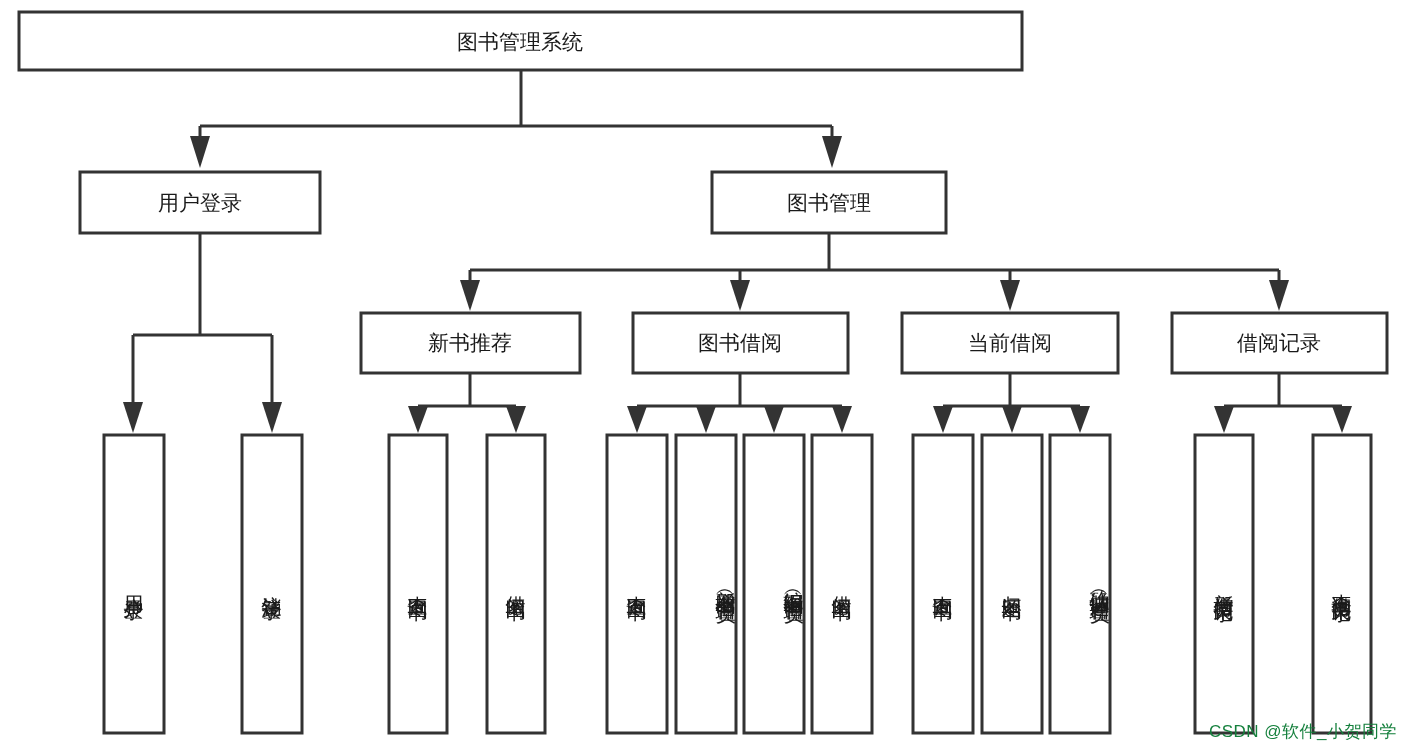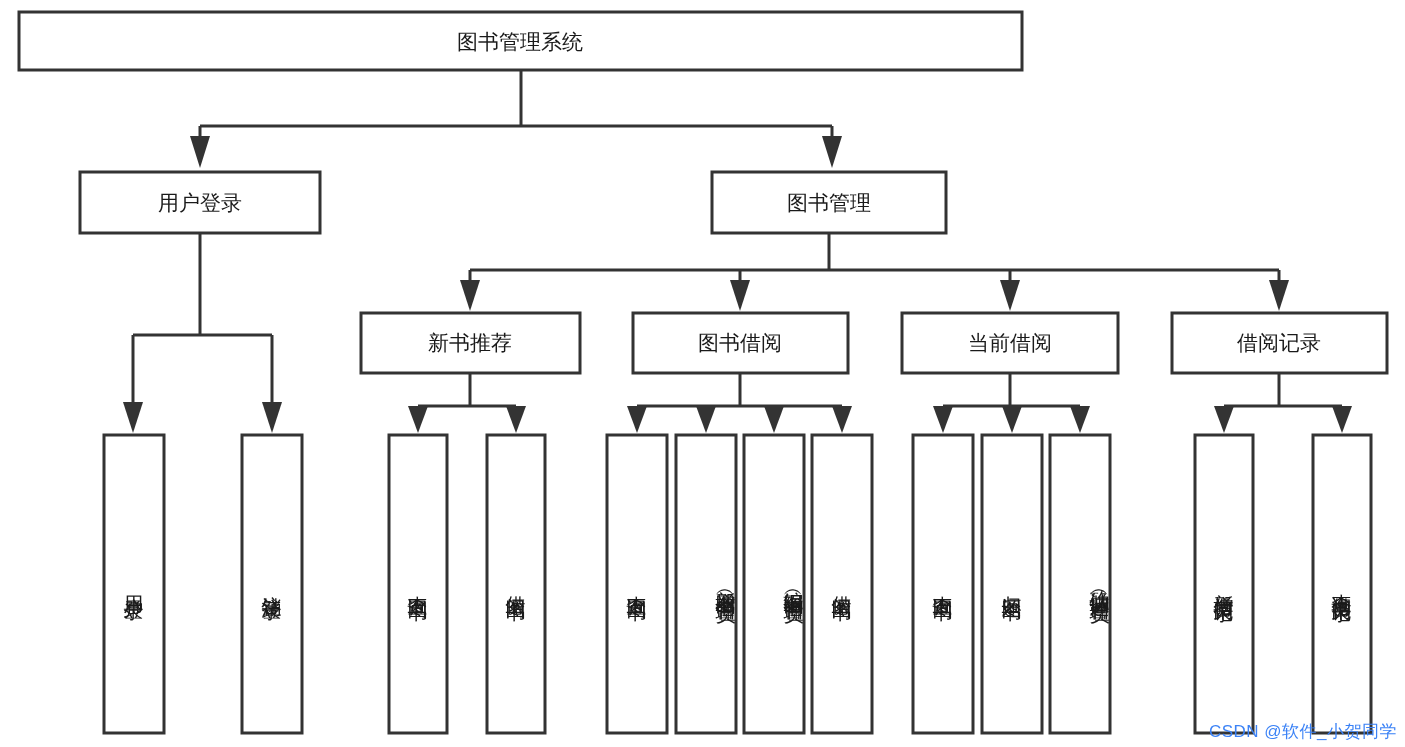--- a/index.html
+++ b/index.html
@@ -64,21 +64,21 @@
     text-align: center;
     white-space: nowrap;
     pointer-events: none;
   }
   .watermark {
     position: absolute;
     right: 8px;
     bottom: 4px;
     font-family: "Liberation Sans", "DejaVu Sans", sans-serif;
     font-size: 17px;
-    color: #3b82f6;
+    color: #15803d;
     white-space: nowrap;
     letter-spacing: 0.5px;
   }
 </style>
 </head>
 <body>
 
 <div id="diagram-root">
 
   <svg id="flow" viewBox="0 0 1405 747">

